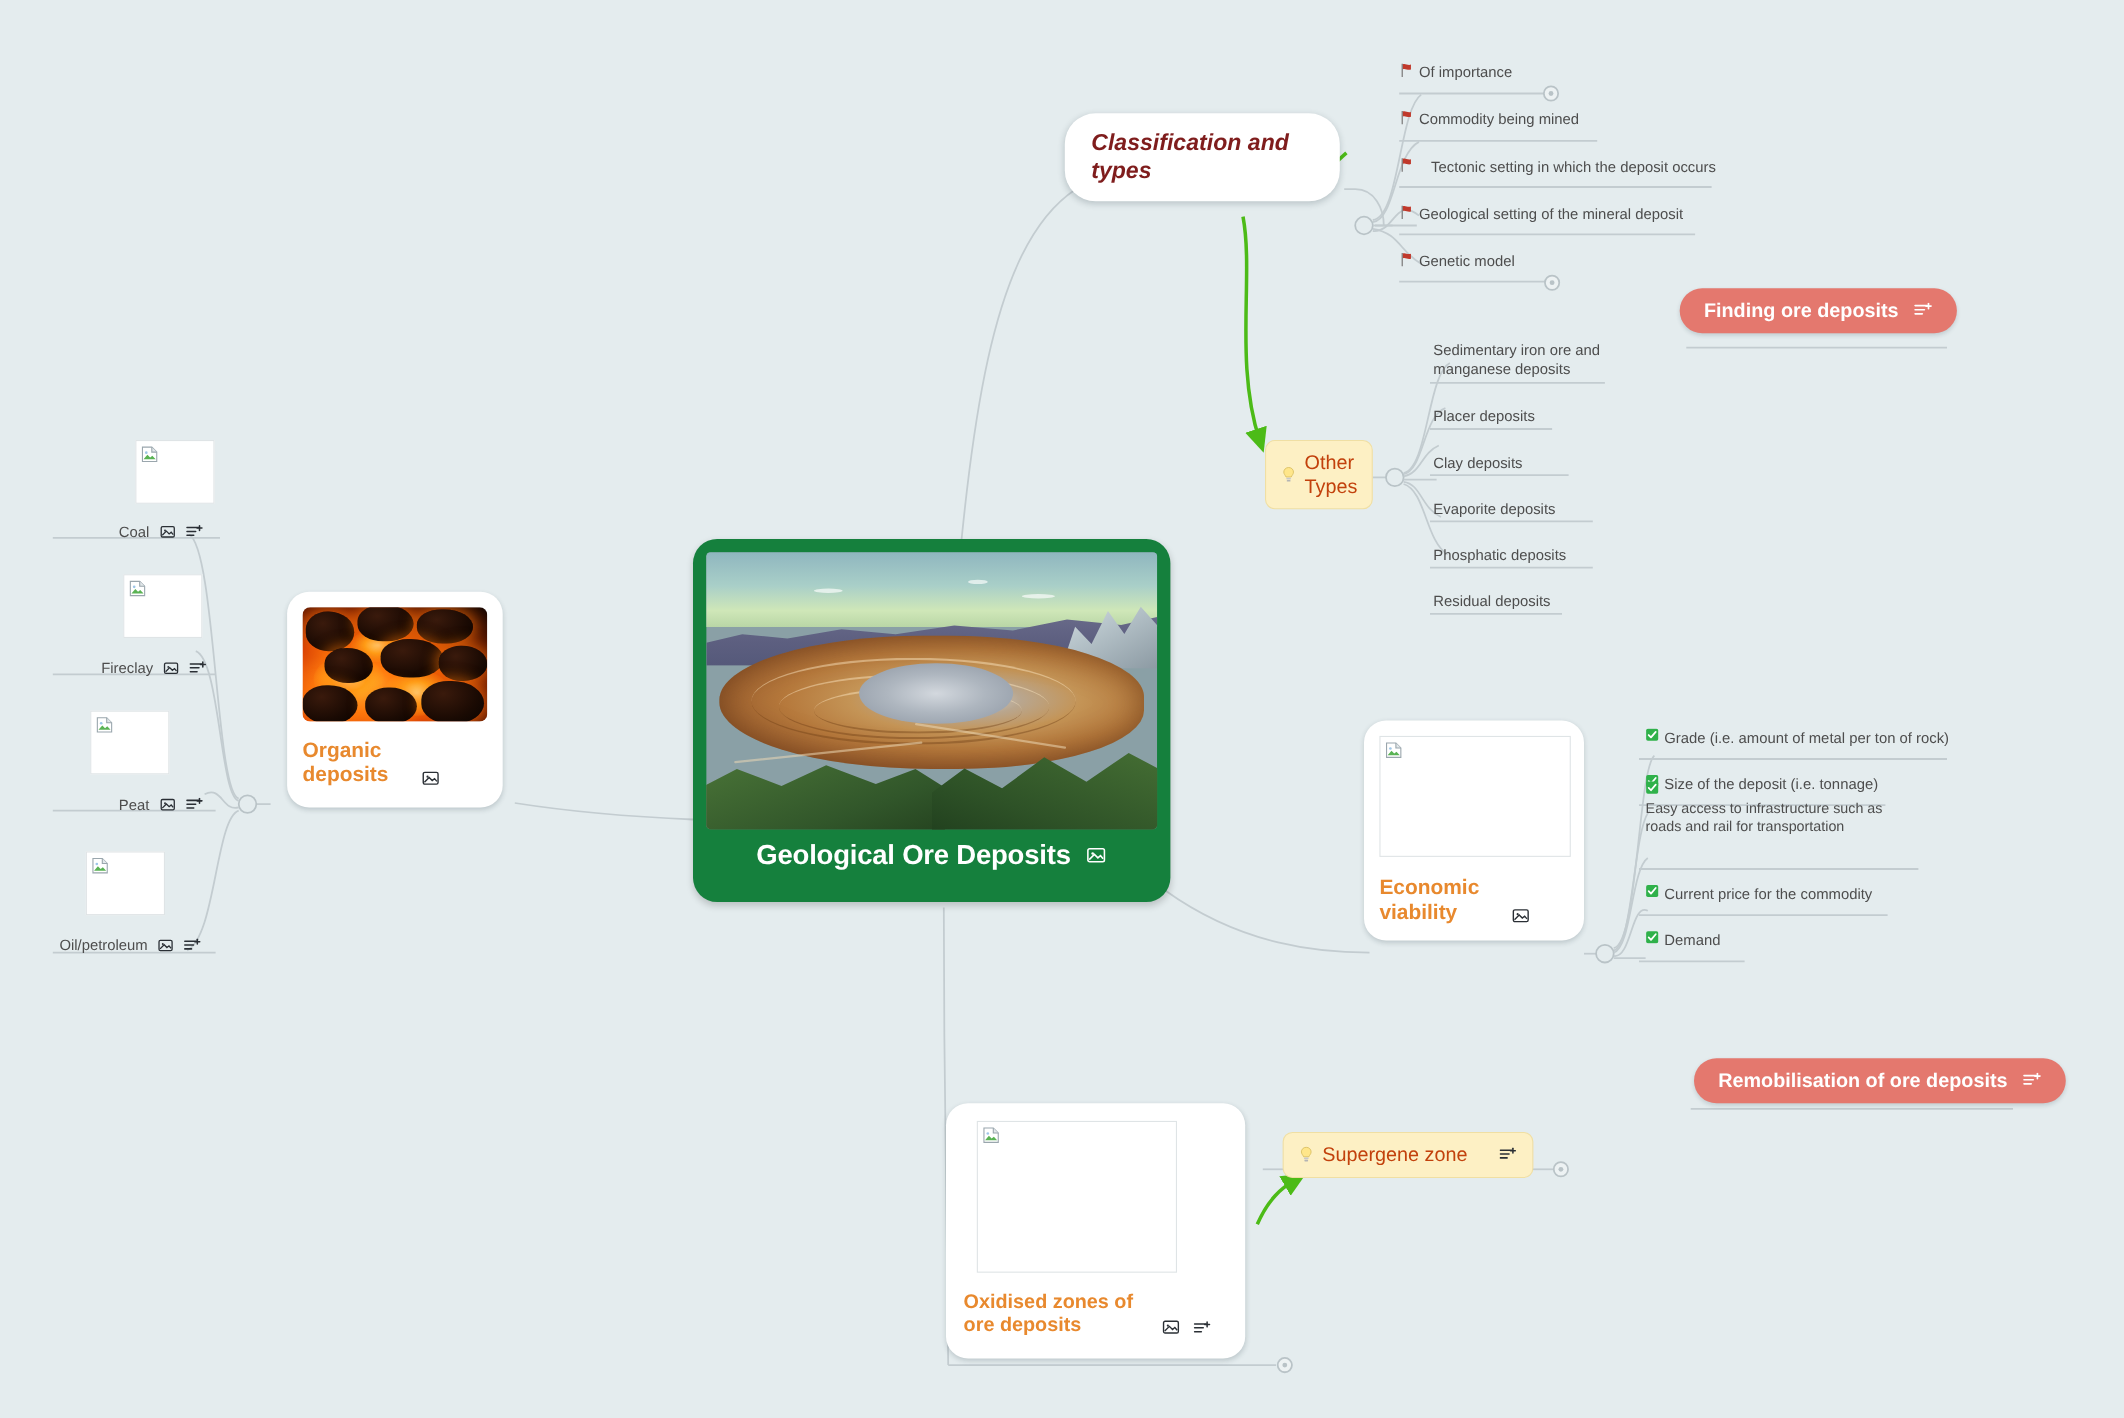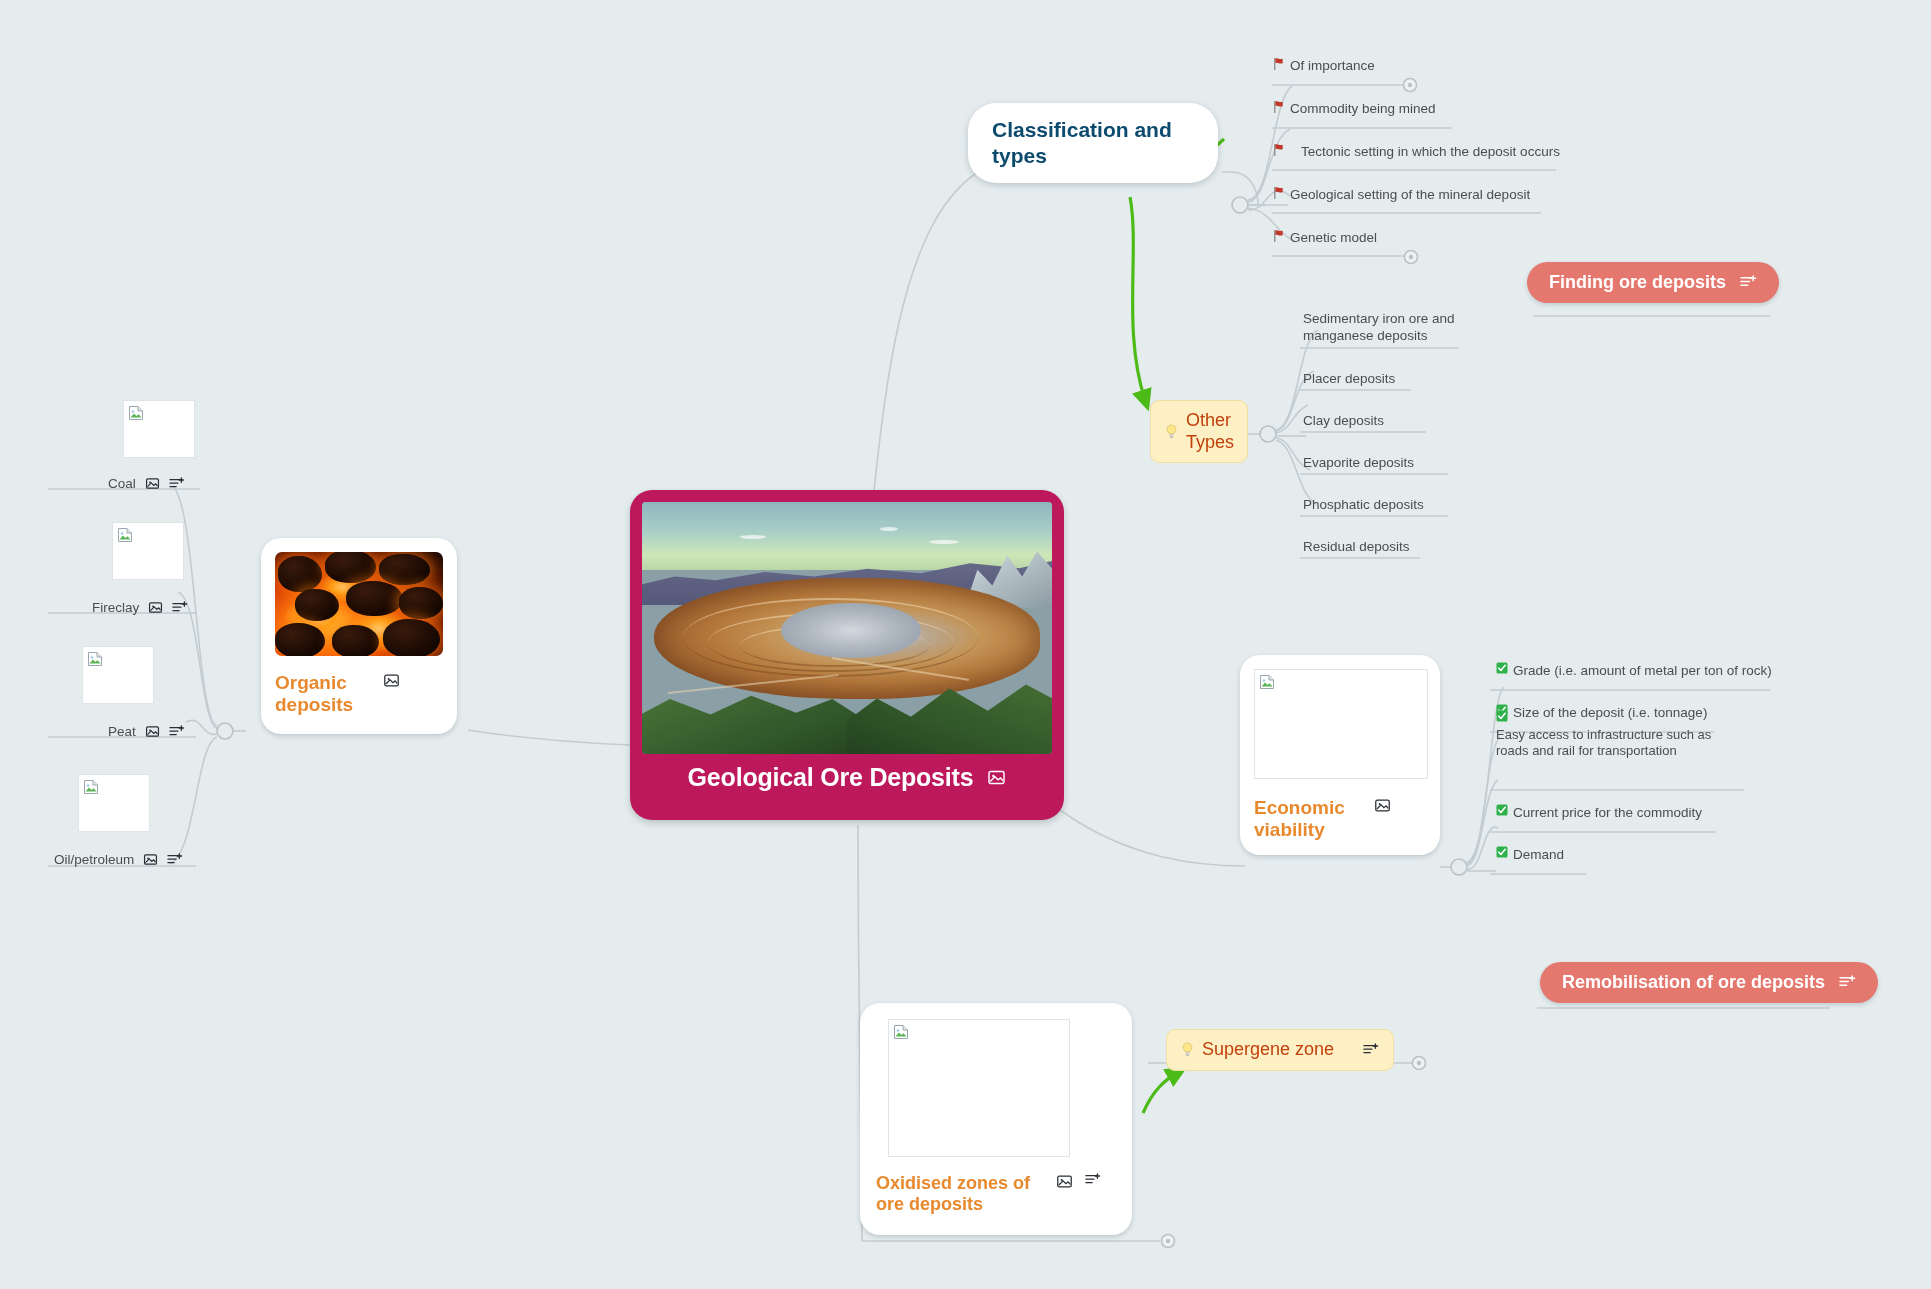--- a/index.html
+++ b/index.html
@@ -18,21 +18,21 @@
   svg.wires {
     position: absolute;
     left: 0; top: 0;
     width: 1931px; height: 1289px;
     pointer-events: none;
   }
   .node { position: absolute; box-sizing: border-box; }
 
   
   .central {
-    background: #be185d;
+    background: #15803d;
     border-radius: 22px;
     padding: 12px 12px 0 12px;
     box-shadow: 0 3px 7px rgba(0,0,0,0.18);
     display: flex; flex-direction: column; align-items: center; text-align: right;
   }
   .central .photo {
     width: 326px; height: 212px;
     border-radius: 4px;
     overflow: hidden;
     position: relative;
@@ -90,41 +90,42 @@
     border-radius: 20px;
     box-shadow: 0 2px 5px rgba(40,60,70,.20);
     display: flex; flex-direction: column;
   }
   .card-img-ph {
     border: 1px solid #dfe4e6;
     background: #ffffff;
     position: relative;
   }
   .card-label-row {
-    display: flex; align-items: flex-start; gap: 12px;
+    display: flex; align-items: flex-end; gap: 12px;
   }
   .card-label {
     color: #e8892e;
     font-weight: bold;
     line-height: 1.16;
   }
 
   
   .pill-white {
     background: #ffffff;
     border-radius: 28px;
     box-shadow: 0 2px 6px rgba(40,60,70,.22);
     display: flex; align-items: center;
     padding: 14px 24px;
   }
   .pill-white .txt {
-    color: #0c4a6e;
+    color: #7f1d1d;
     font-size: 21px;
     font-weight: bold;
     line-height: 1.24;
+    font-style: italic;
   }
 
   
   .pill-salmon {
     background: #e4786e;
     border-radius: 22px;
     display: flex; align-items: center; gap: 14px;
     padding: 10px 22px;
     box-shadow: 0 2px 4px rgba(40,60,70,.18);
   }

